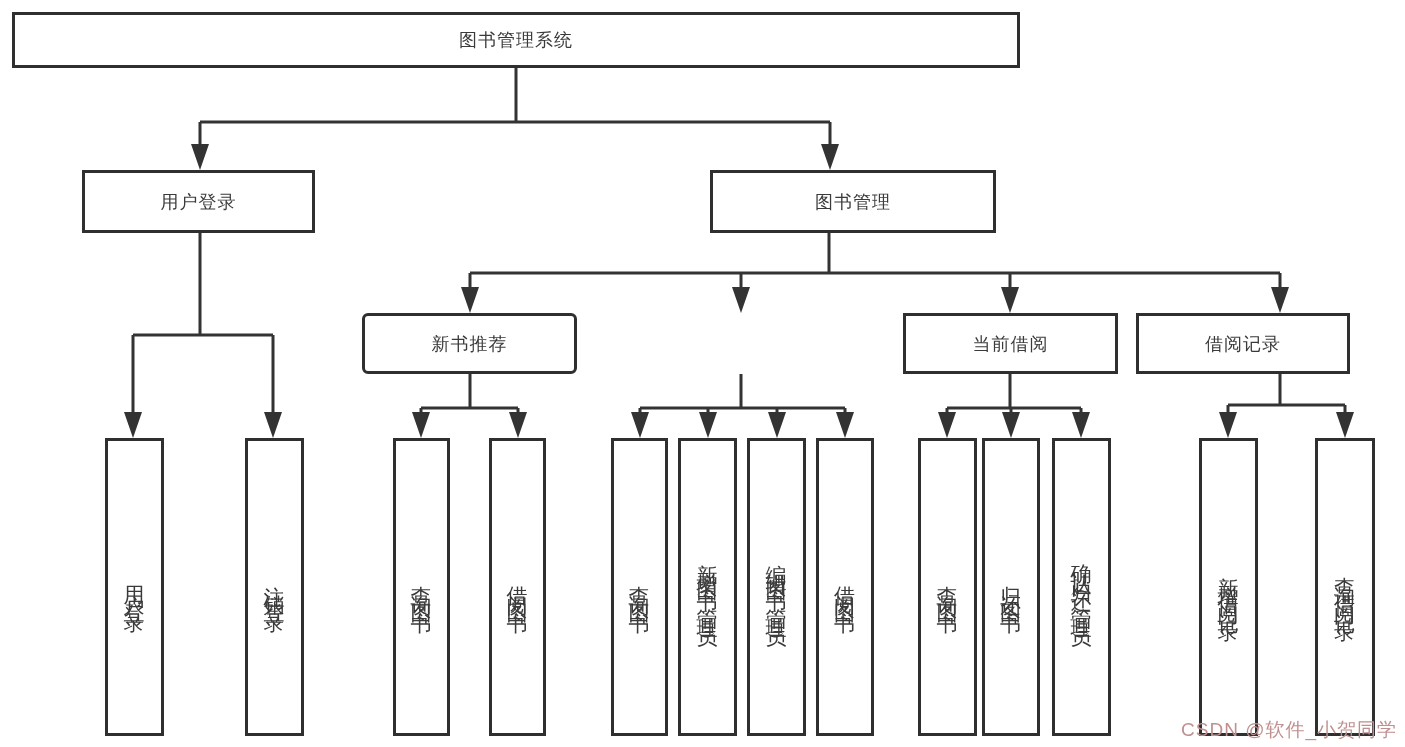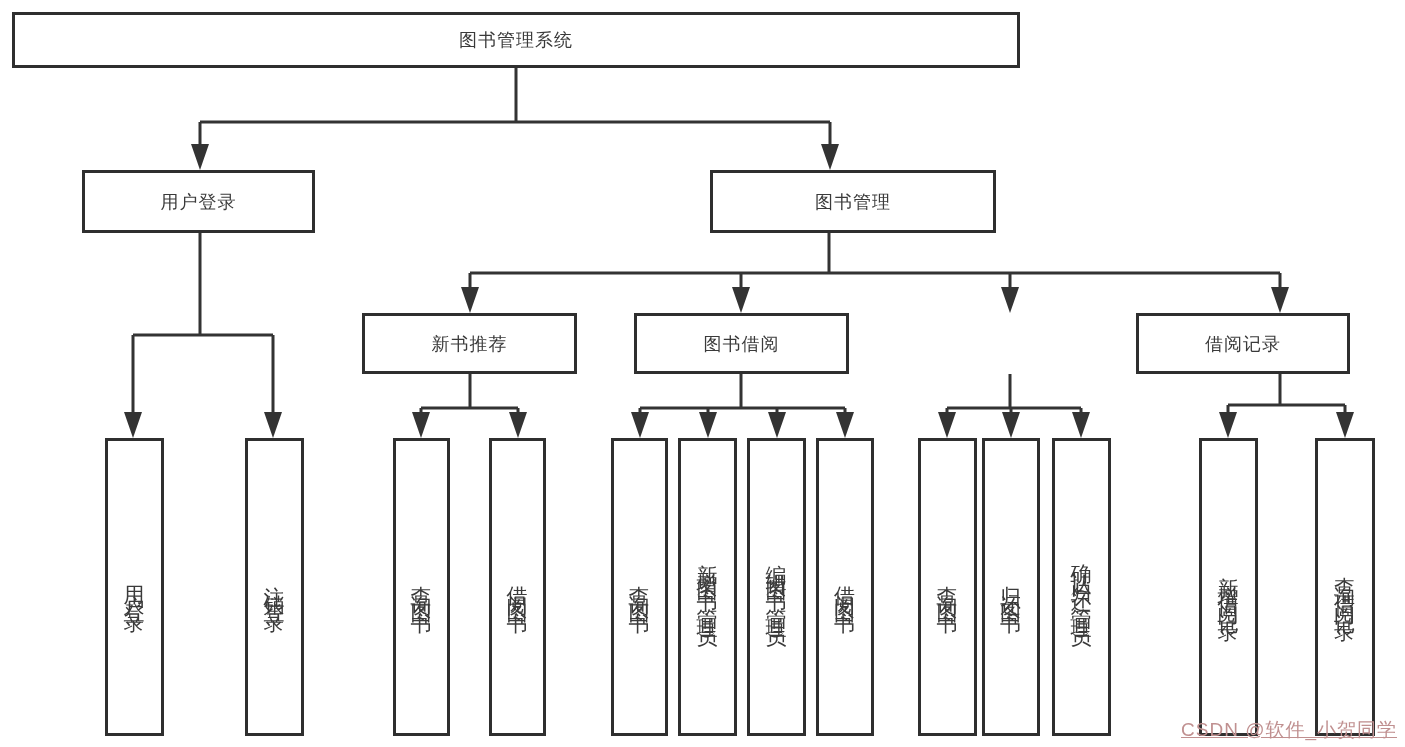--- a/index.html
+++ b/index.html
@@ -43,21 +43,21 @@
     text-orientation: mixed;
     font-size: 21px;
     line-height: 1;
     letter-spacing: 9px;
     white-space: nowrap;
   }
   
   .n-root  { left: 12px;   top: 12px;  width: 1008px; height: 56px; }
   .n-l2a   { left: 82px;   top: 170px; width: 233px;  height: 63px; }
   .n-l2b   { left: 710px;  top: 170px; width: 286px;  height: 63px; }
-  .n-l3a   { left: 362px;  top: 313px; width: 215px;  height: 61px; }
+  .n-l3a   { left: 362px;  top: 313px; width: 215px;  height: 61px; border-radius: 6px; }
   .n-l3b   { left: 634px;  top: 313px; width: 215px;  height: 61px; }
   .n-l3c   { left: 903px;  top: 313px; width: 215px;  height: 61px; }
   .n-l3d   { left: 1136px; top: 313px; width: 214px;  height: 61px; }
   .leaf    { top: 438px; height: 298px; }
   .n-s0  { left: 105px;  width: 59px; }
   .n-s1  { left: 245px;  width: 59px; }
   .n-s2  { left: 393px;  width: 57px; }
   .n-s3  { left: 489px;  width: 57px; }
   .n-s4  { left: 611px;  width: 57px; }
   .n-s5  { left: 678px;  width: 59px; }
@@ -123,22 +123,22 @@
   <div class="node n-l2a">
     <span class="hlabel">用户登录</span>
   </div>
   <div class="node n-l2b">
     <span class="hlabel">图书管理</span>
   </div>
 
   <div class="node n-l3a">
     <span class="hlabel">新书推荐</span>
   </div>
-  <div class="node n-l3b">
-    <span class="hlabel">图书借阅</span>
+  <div class="node n-l3c">
+    <span class="hlabel">当前借阅</span>
   </div>
   <div class="node n-l3d">
     <span class="hlabel">借阅记录</span>
   </div>
 
   <div class="node leaf n-s0">
     <span class="vlabel">用户登录</span>
   </div>
   <div class="node leaf n-s1">
     <span class="vlabel">注销登录</span>
@@ -170,14 +170,14 @@
   <div class="node leaf n-s10">
     <span class="vlabel">确认归还（管理员）</span>
   </div>
   <div class="node leaf n-s11">
     <span class="vlabel">新增借阅记录</span>
   </div>
   <div class="node leaf n-s12">
     <span class="vlabel">查询借阅记录</span>
   </div>
 
-  <div id="watermark" style="color: rgb(192, 144, 144); text-decoration: underline;">CSDN @软件_小贺同学</div>
+  <div id="watermark" style="color: rgb(192, 144, 144);">CSDN @软件_小贺同学</div>
 </div>
 
 </body></html>

